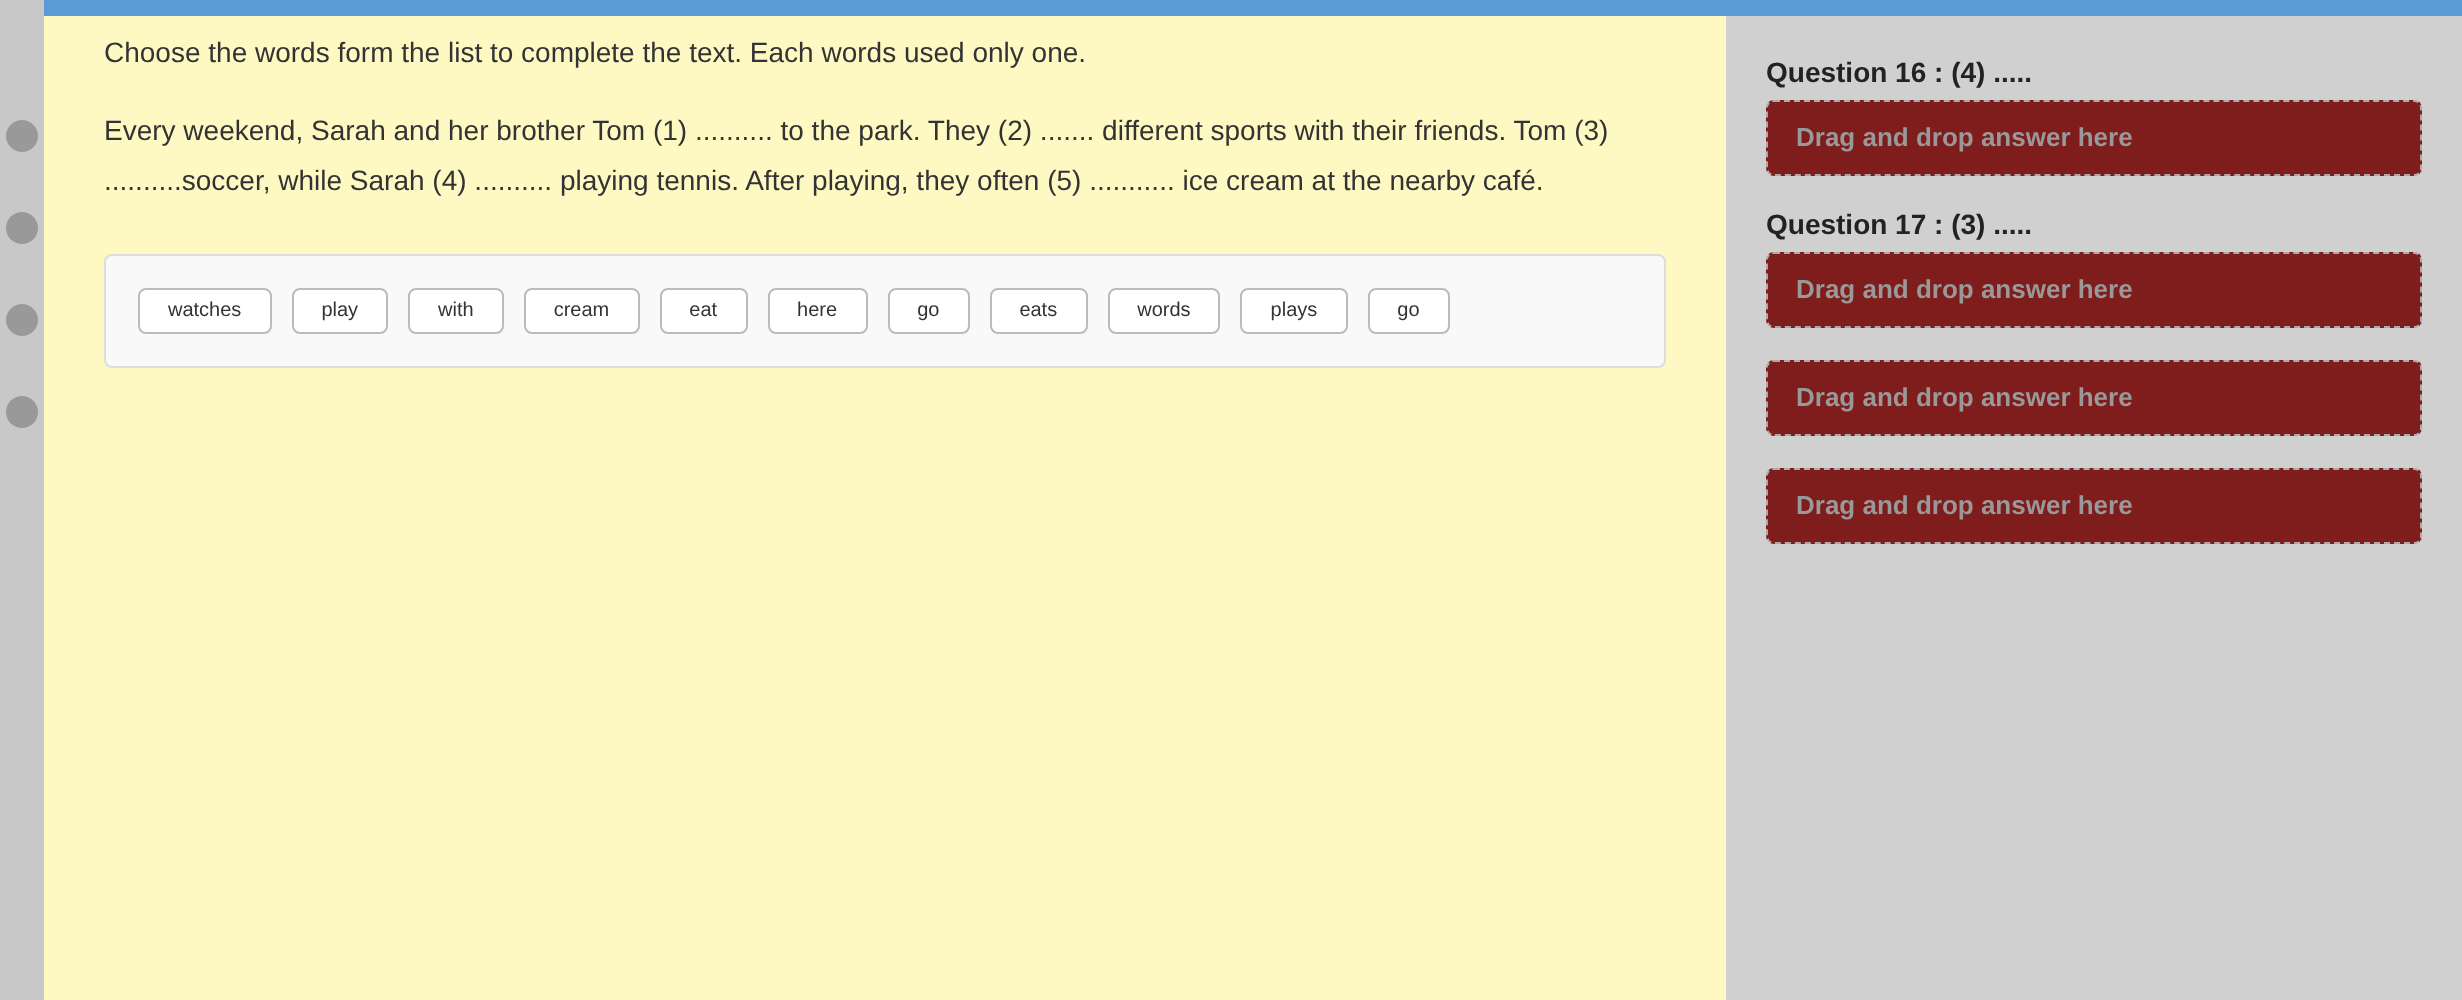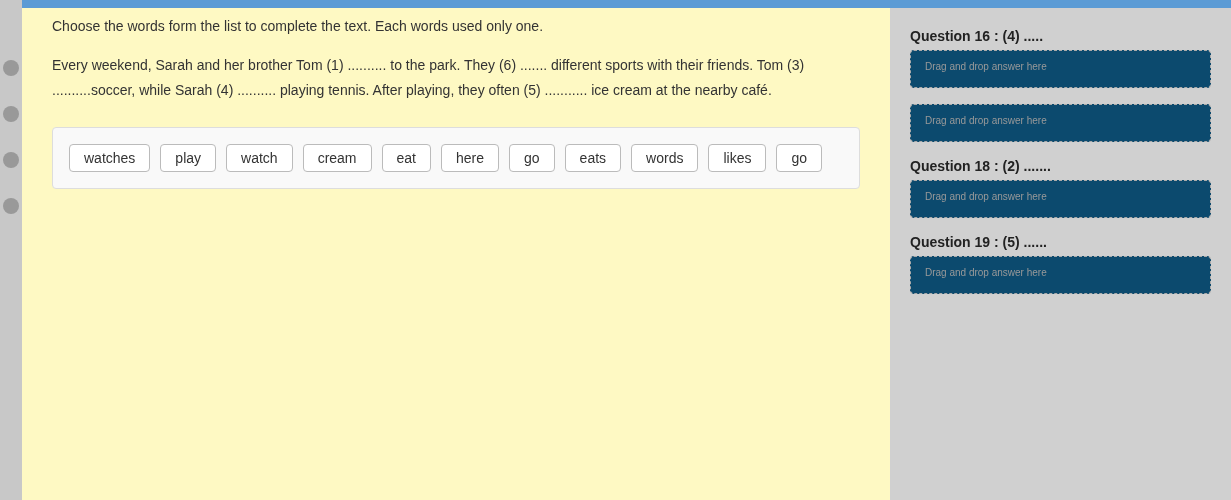--- a/index.html
+++ b/index.html
@@ -82,105 +82,105 @@
       border: 1px solid #ddd;
       background: #f9f9f9;
       border-radius: 4px;
     }
 
     .word-chip {
       background: #ffffff;
       border: 1px solid #bbb;
       border-radius: 4px;
       padding: 5px 14px;
-      font-size: 14px;
+      font-size: 10px;
       color: #333;
       cursor: grab;
       user-select: none;
     }
 
     .right-panel {
-      width: 341px;
+      width: 368px;
       background: #d0d0d0;
       padding: 20px;
       display: flex;
       flex-direction: column;
       gap: 16px;
     }
 
     .question-section {
       display: flex;
       flex-direction: column;
       gap: 6px;
     }
 
     .question-label {
       font-size: 14px;
       font-weight: bold;
       color: #222;
     }
 
     .drop-zone {
-      background: #0c4a6e;
+      background: #7f1d1d;
       border: 1px dashed #aaa;
       border-radius: 4px;
       padding: 10px 14px;
-      font-size: 10px;
+      font-size: 13px;
       color: #999;
       min-height: 38px;
+      font-weight: bold;
     }
   </style>
 </head>
 <body>
 
 <div class="left-sidebar">
   <div class="sidebar-icon"></div>
   <div class="sidebar-icon"></div>
   <div class="sidebar-icon"></div>
   <div class="sidebar-icon"></div>
 </div>
 
 <div class="main-content">
   <div class="top-bar"></div>
   <div class="content-area">
 
     <div class="left-panel">
       <div class="instructions">Choose the words form the list to complete the text. Each words used only one.</div>
 
-      <div class="passage">Every weekend, Sarah and her brother Tom (1) .......... to the park. They (6) ....... different sports with their friends. Tom (3) ..........soccer, while Sarah (4) .......... playing tennis. After playing, they often (5) ........... ice cream at the nearby café.</div>
+      <div class="passage">Every weekend, Sarah and her brother Tom (1) .......... to the park. They (2) ....... different sports with their friends. Tom (3) ..........soccer, while Sarah (4) .......... playing tennis. After playing, they often (5) ........... ice cream at the nearby café.</div>
 
       <div class="word-list">
 
       <div class="word-chip">watches</div>
           <div class="word-chip">play</div>
-          <div class="word-chip">watch</div>
+          <div class="word-chip">with</div>
           <div class="word-chip">cream</div>
           <div class="word-chip">eat</div>
           <div class="word-chip">here</div>
           <div class="word-chip">go</div>
           <div class="word-chip">eats</div>
           <div class="word-chip">words</div>
-          <div class="word-chip">likes</div>
+          <div class="word-chip">plays</div>
           <div class="word-chip">go</div>
         </div>
     </div>
 
     <div class="right-panel">
 
     <div class="question-section">
           <div class="question-label">Question 16 : (4) .....</div>
           <div class="drop-zone">Drag and drop answer here</div>
         </div>
         <div class="question-section">
+          <div class="question-label">Question 17 : (3) .....</div>
           <div class="drop-zone">Drag and drop answer here</div>
         </div>
         <div class="question-section">
-          <div class="question-label">Question 18 : (2) .......</div>
           <div class="drop-zone">Drag and drop answer here</div>
         </div>
         <div class="question-section">
-          <div class="question-label">Question 19 : (5) ......</div>
           <div class="drop-zone">Drag and drop answer here</div>
         </div>
       </div>
 
   </div>
 </div>
 
 </body></html>

